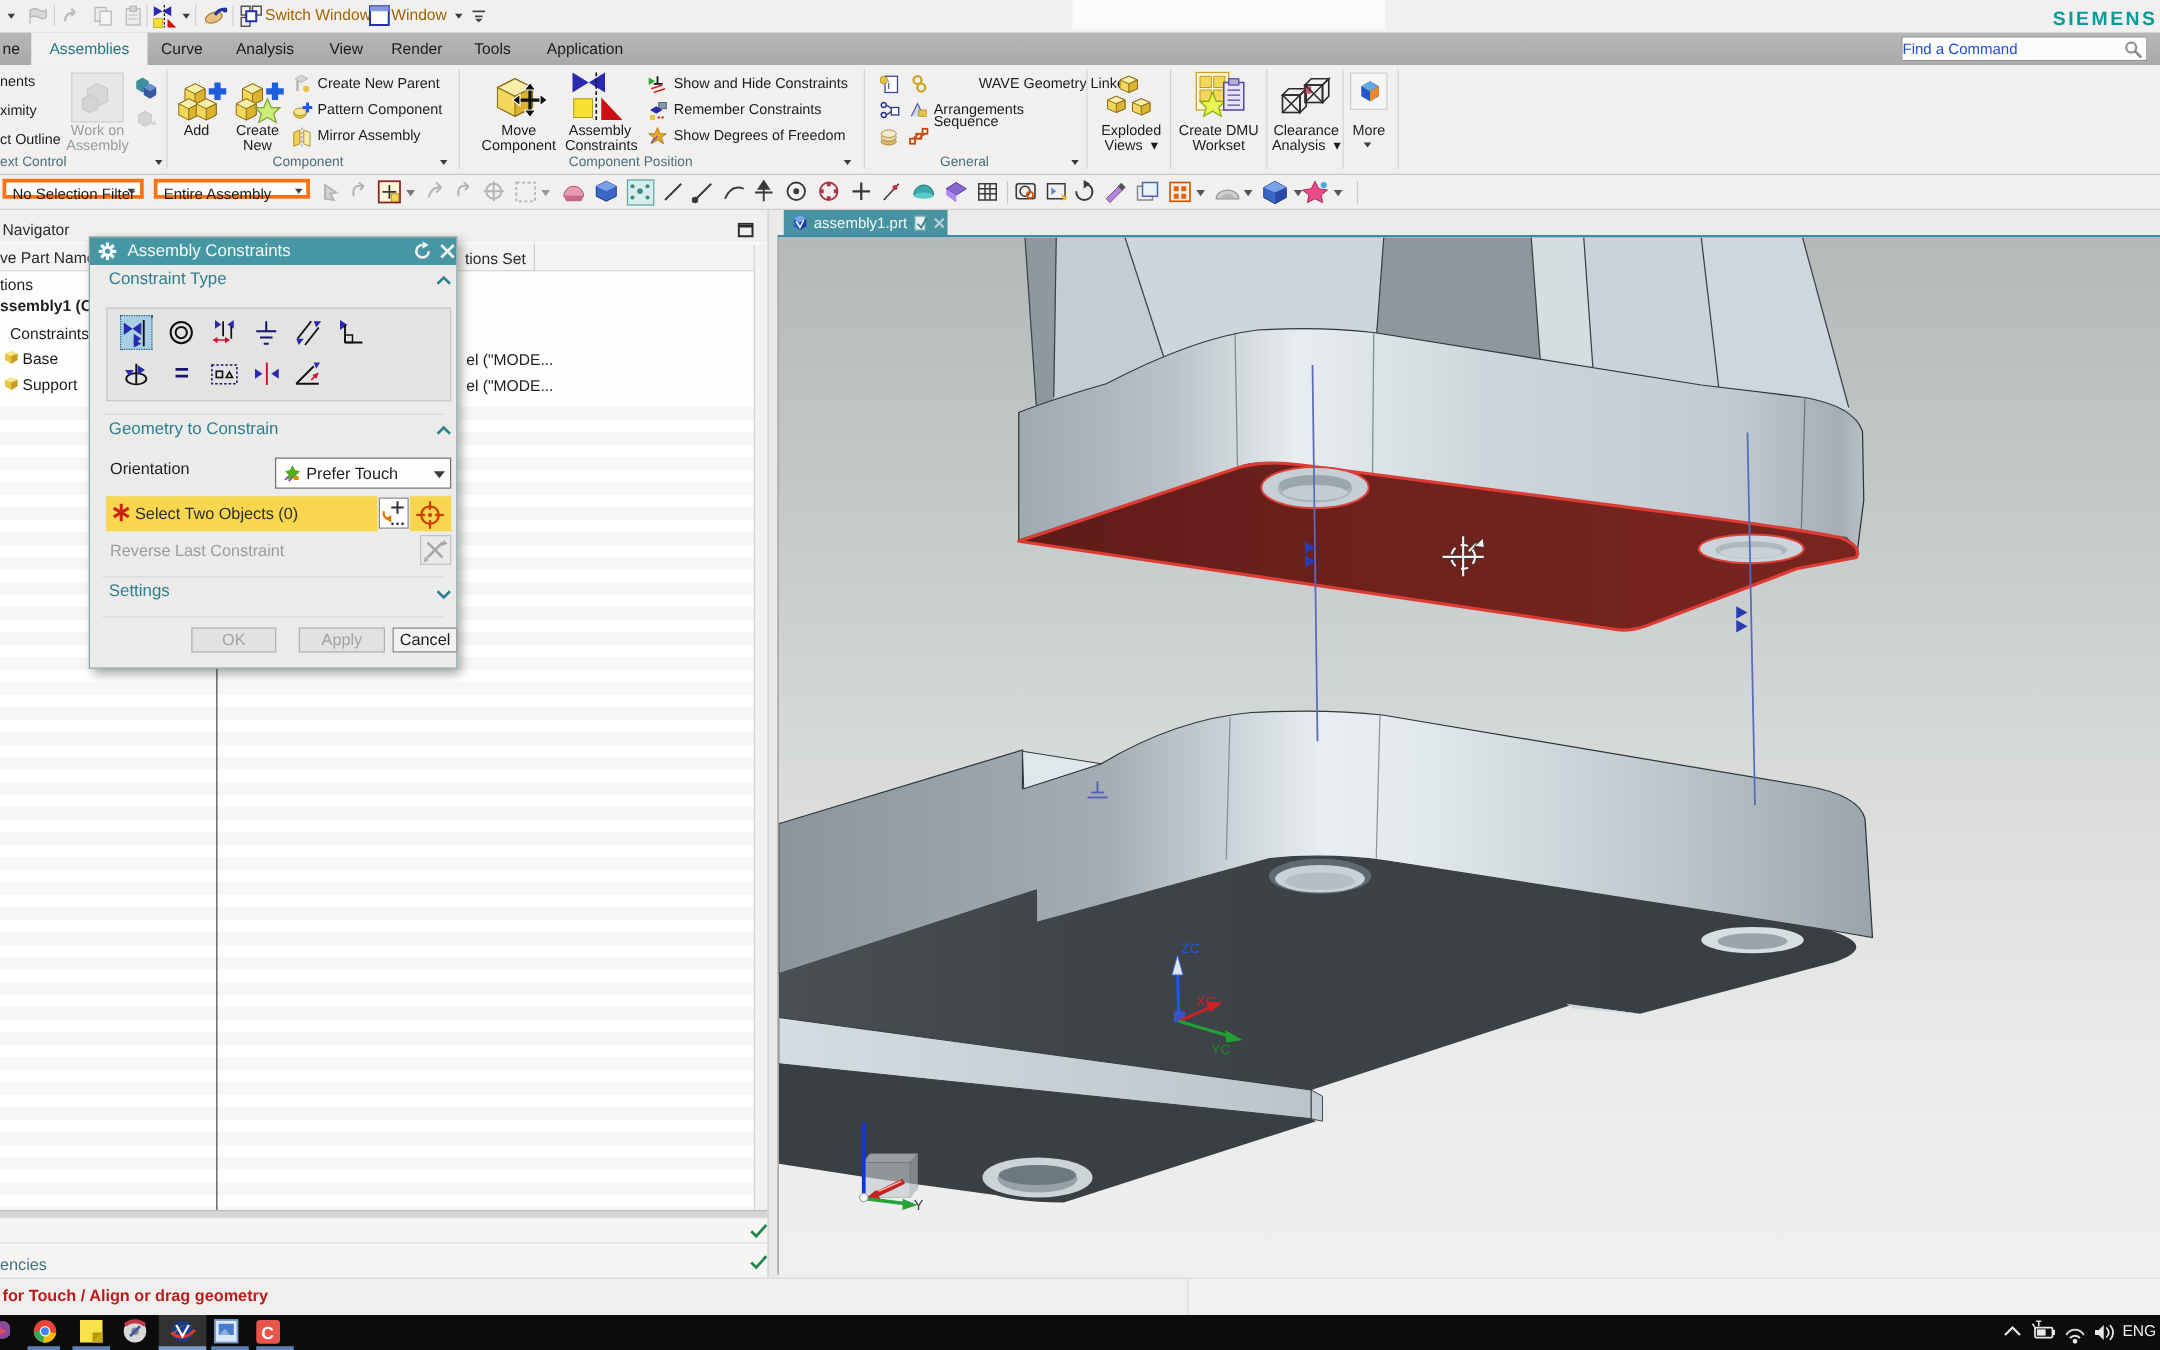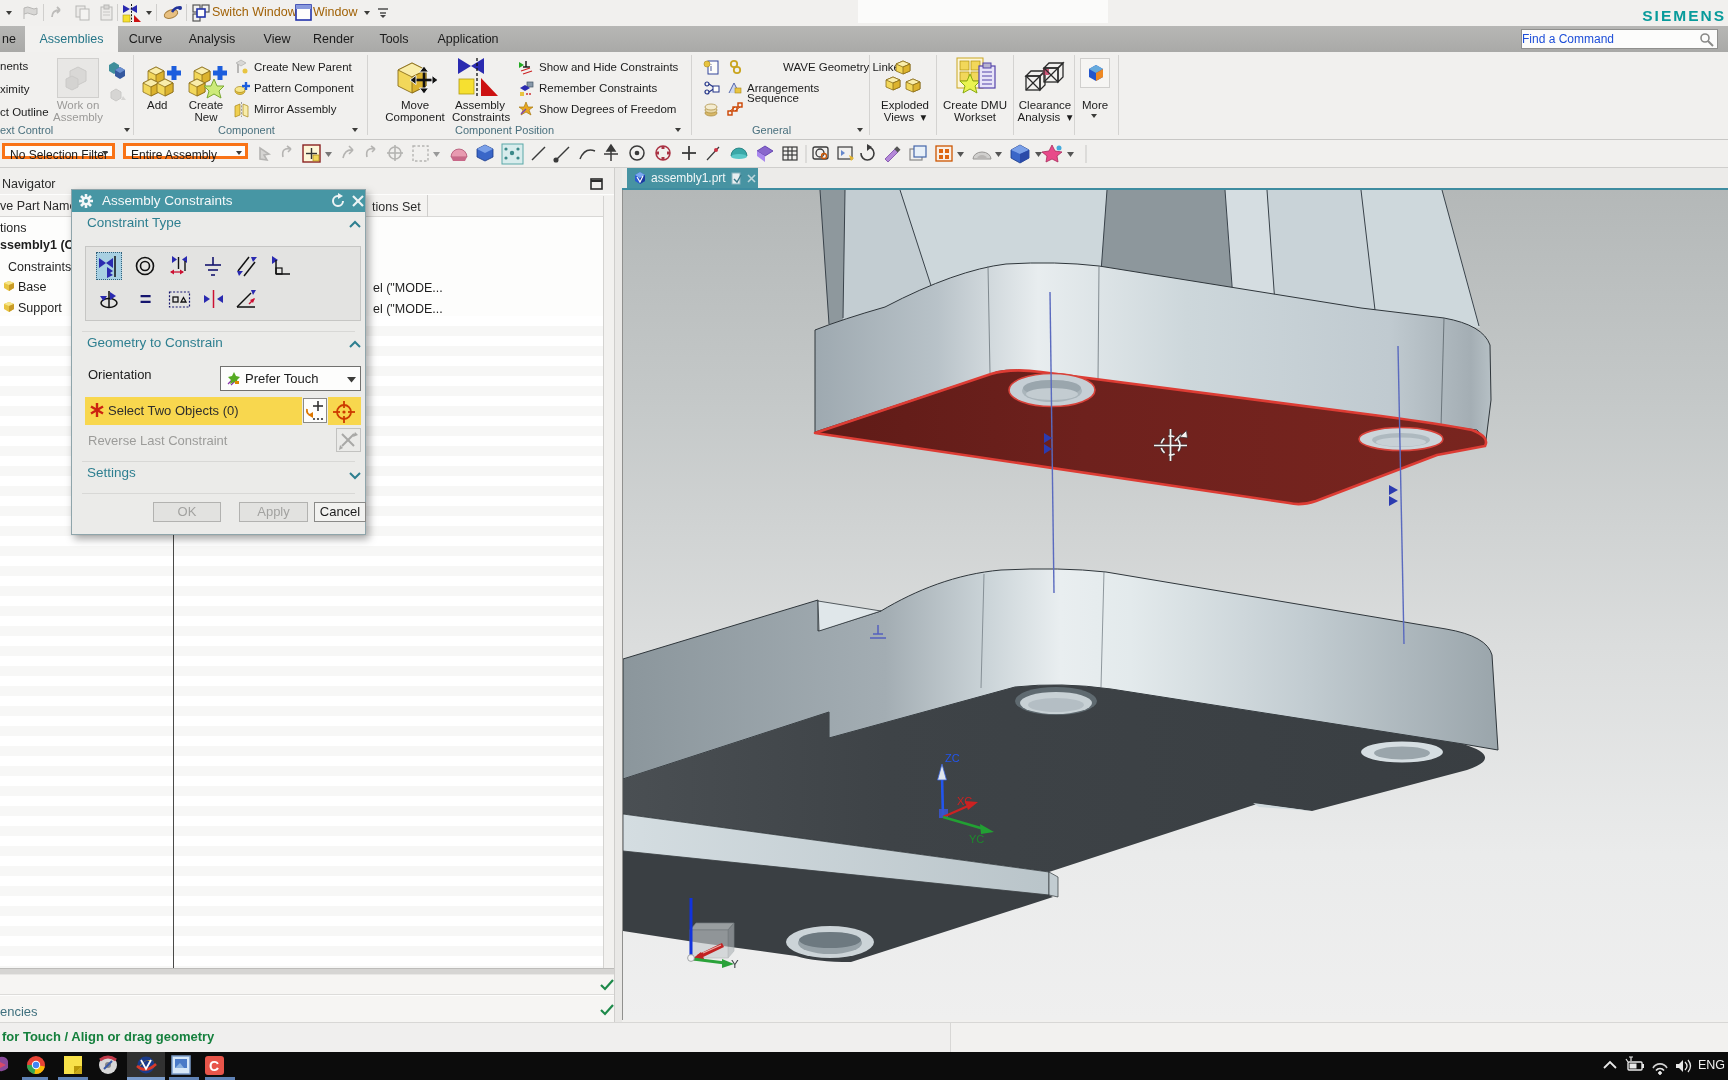--- a/index.html
+++ b/index.html
@@ -30,21 +30,21 @@
 
 #panel { left:0; top:168px; width:614px; height:854px; background:#fdfdfc; }
 
 #split { left:614px; top:168px; width:8px; height:854px; background:#e9e8e6; border-left:1px solid #cfcecc; }
 
 #tabstrip { left:622px; top:168px; width:1106px; height:20px; background:#eceauea; background:#ecebe9; }
 #parttab { left:627px; top:168px; width:131px; height:20px; background:#4793a2; color:#f2f7f8; font-size:12px; line-height:20px; }
 #vpborder { left:622px; top:188px; width:1106px; height:2px; background:#3e8ca0; }
 
 #statusbar { left:0; top:1022px; width:1728px; height:30px; background:#f0efee; border-top:1px solid #d8d7d5; }
-#statustxt { left:2px; top:6px; font-size:13px; font-weight:bold; color:#15803d; }
+#statustxt { left:2px; top:6px; font-size:13px; font-weight:bold; color:#b91c1c; }
 
 #taskbar { left:0; top:1052px; width:1728px; height:28px; background:#0c0c0c; }
 .tbu { position:absolute; top:25px; height:3px; background:#5f82b5; }
 #tray { right:3px; top:6px; color:#f0f0f0; font-size:12.5px; }
 
 #dlg { left:71px; top:189px; width:295px; height:346px; background:#ebebe9; border:1px solid #8fa5ab; box-shadow:3px 4px 8px rgba(0,0,0,0.35); }
 #dlgtitle { left:0; top:0; width:293px; height:22px; background:#4796a4; }
 .teal { color:#2e7f90; font-size:13.5px; }
 </style>
 </head>

